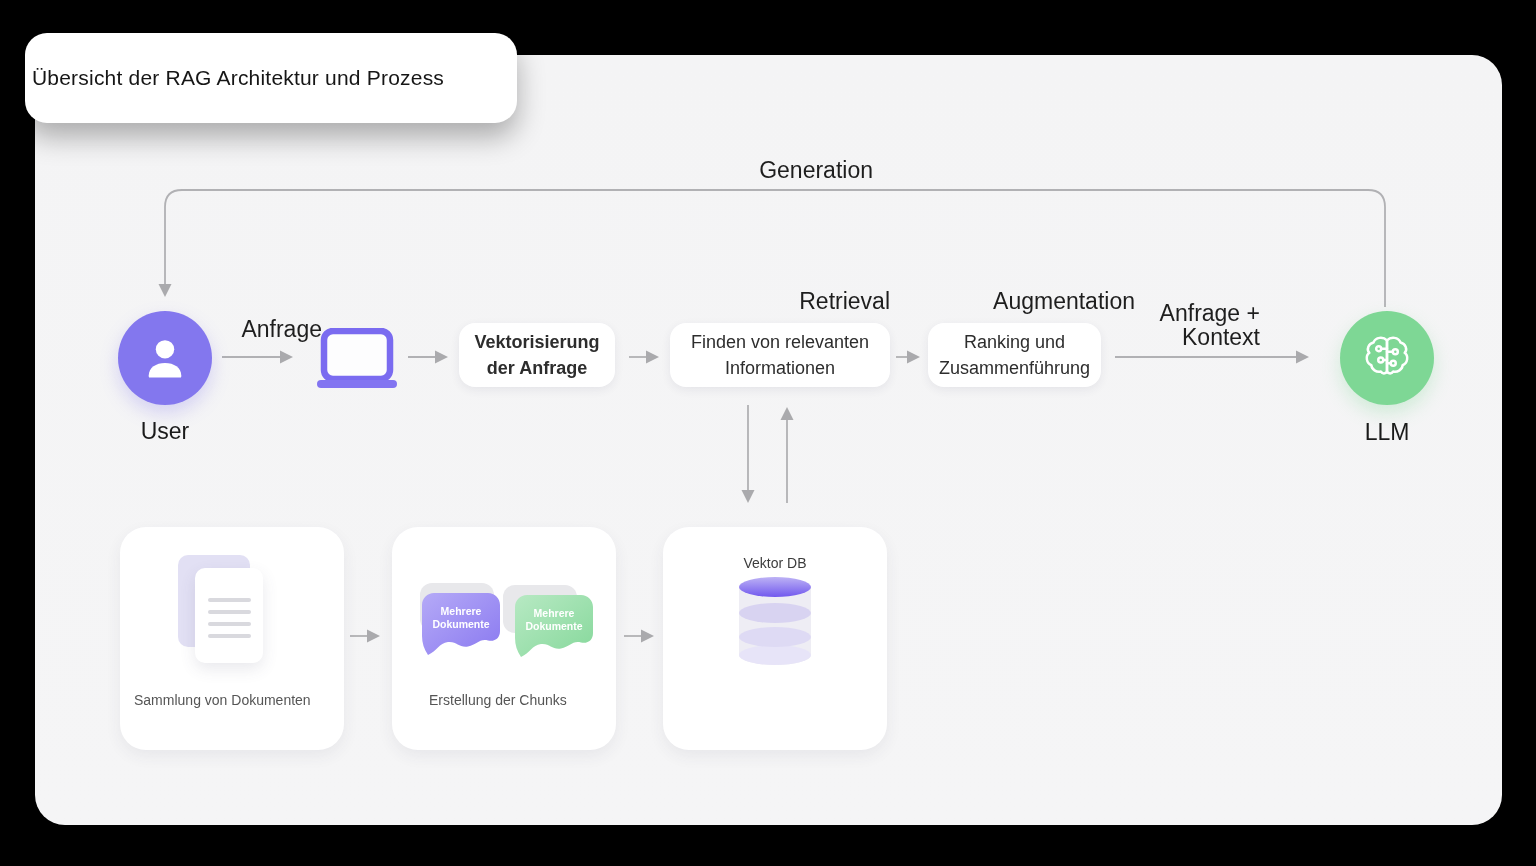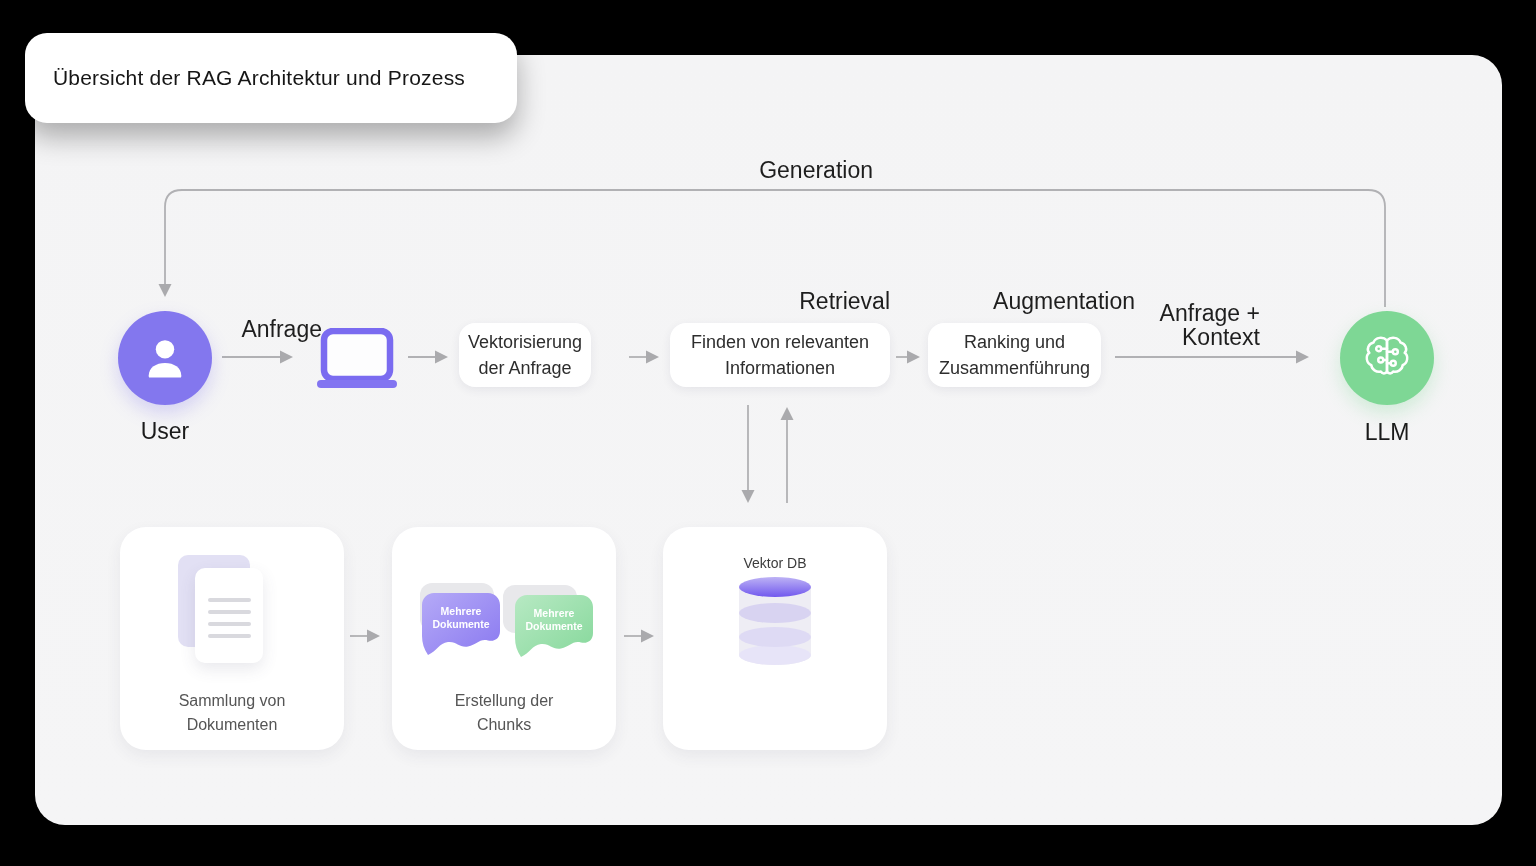--- a/index.html
+++ b/index.html
@@ -14,61 +14,61 @@
   .canvas {
     position:absolute; left:35px; top:55px; width:1467px; height:770px;
     background:linear-gradient(180deg,#f4f4f5 0%,#f5f5f6 100%);
     border-radius:30px;
   }
   .arrows { position:absolute; left:0; top:0; width:1467px; height:770px; pointer-events:none; }
   .title-card {
     position:absolute; left:25px; top:33px; width:492px; height:90px;
     background:#fff; border-radius:22px; z-index:5;
     box-shadow:0 14px 28px rgba(0,0,0,.30);
-    display:flex; align-items:center; padding-left:28px;
+    display:flex; align-items:center; padding-left:7px;
   }
   .title-card h1 { font-size:21px; font-weight:500; color:#161616; letter-spacing:.2px; }
 
   .node-circle { position:absolute; width:94px; height:94px; border-radius:50%;
     display:flex; align-items:center; justify-content:center; z-index:2; }
   .user-circle { left:83px; top:256px; background:#8377ee; box-shadow:0 8px 18px rgba(131,119,238,.28); }
   .llm-circle  { left:1305px; top:256px; background:#7ed795; box-shadow:0 8px 18px rgba(126,215,149,.30); }
   .node-label { position:absolute; text-align:center; font-size:23px; color:#1a1a1a; }
   .user-label { left:70px; top:363px; width:120px; }
   .llm-label  { left:1292px; top:364px; width:120px; }
 
   .laptop { position:absolute; left:279px; top:273px; width:86px; height:64px; }
 
   .flow-box {
     position:absolute; top:268px; height:64px; background:#fff; border-radius:16px;
     box-shadow:0 3px 10px rgba(55,55,90,.08);
     display:flex; align-items:center; justify-content:center; text-align:center;
     font-size:18px; line-height:26px; font-weight:500; color:#2d2d2d; padding:4px 8px; z-index:2;
   }
-  .box-vectorize { left:424px; width:132px; }
+  .box-vectorize { left:424px; width:156px;font-weight:bold; }
   .box-find     { left:635px; width:220px; }
   .box-ranking  { left:893px; width:173px; }
 
   .flow-label { position:absolute; text-align:right; font-size:23px; color:#1e1e1e; line-height:24px; }
   .label-generation { left:638px; top:103px; width:200px; }
   .label-anfrage    { left:167px; top:262px; width:120px; }
   .label-retrieval  { left:635px; top:234px; width:220px; }
   .label-augmentation { left:930px; top:234px; width:170px; }
   .label-anfrage-kontext { left:1115px; top:246px; width:110px; }
 
   .card {
     position:absolute; top:472px; width:224px; height:223px; background:#fff;
     border-radius:26px; box-shadow:0 6px 16px rgba(55,55,90,.07); z-index:2;
   }
   .card-documents { left:85px; }
   .card-chunks    { left:357px; }
   .card-vectordb  { left:628px; }
   .card-label {
     position:absolute; left:50%; transform:translateX(-50%); top:162px; width:196px;
-    text-align:center; font-size:16px; line-height:23.5px; color:#555; 
+    font-size:14px; line-height:23.5px; color:#555; 
   }
 
   
   .docs-icon { position:absolute; left:56px; top:26px; width:115px; height:140px; }
   .doc-back {
     position:absolute; left:2px; top:2px; width:72px; height:92px; border-radius:10px;
     background:#dbd8f1; opacity:.8;
   }
   .doc-front {
     position:absolute; left:19px; top:15px; width:68px; height:95px; border-radius:10px;

